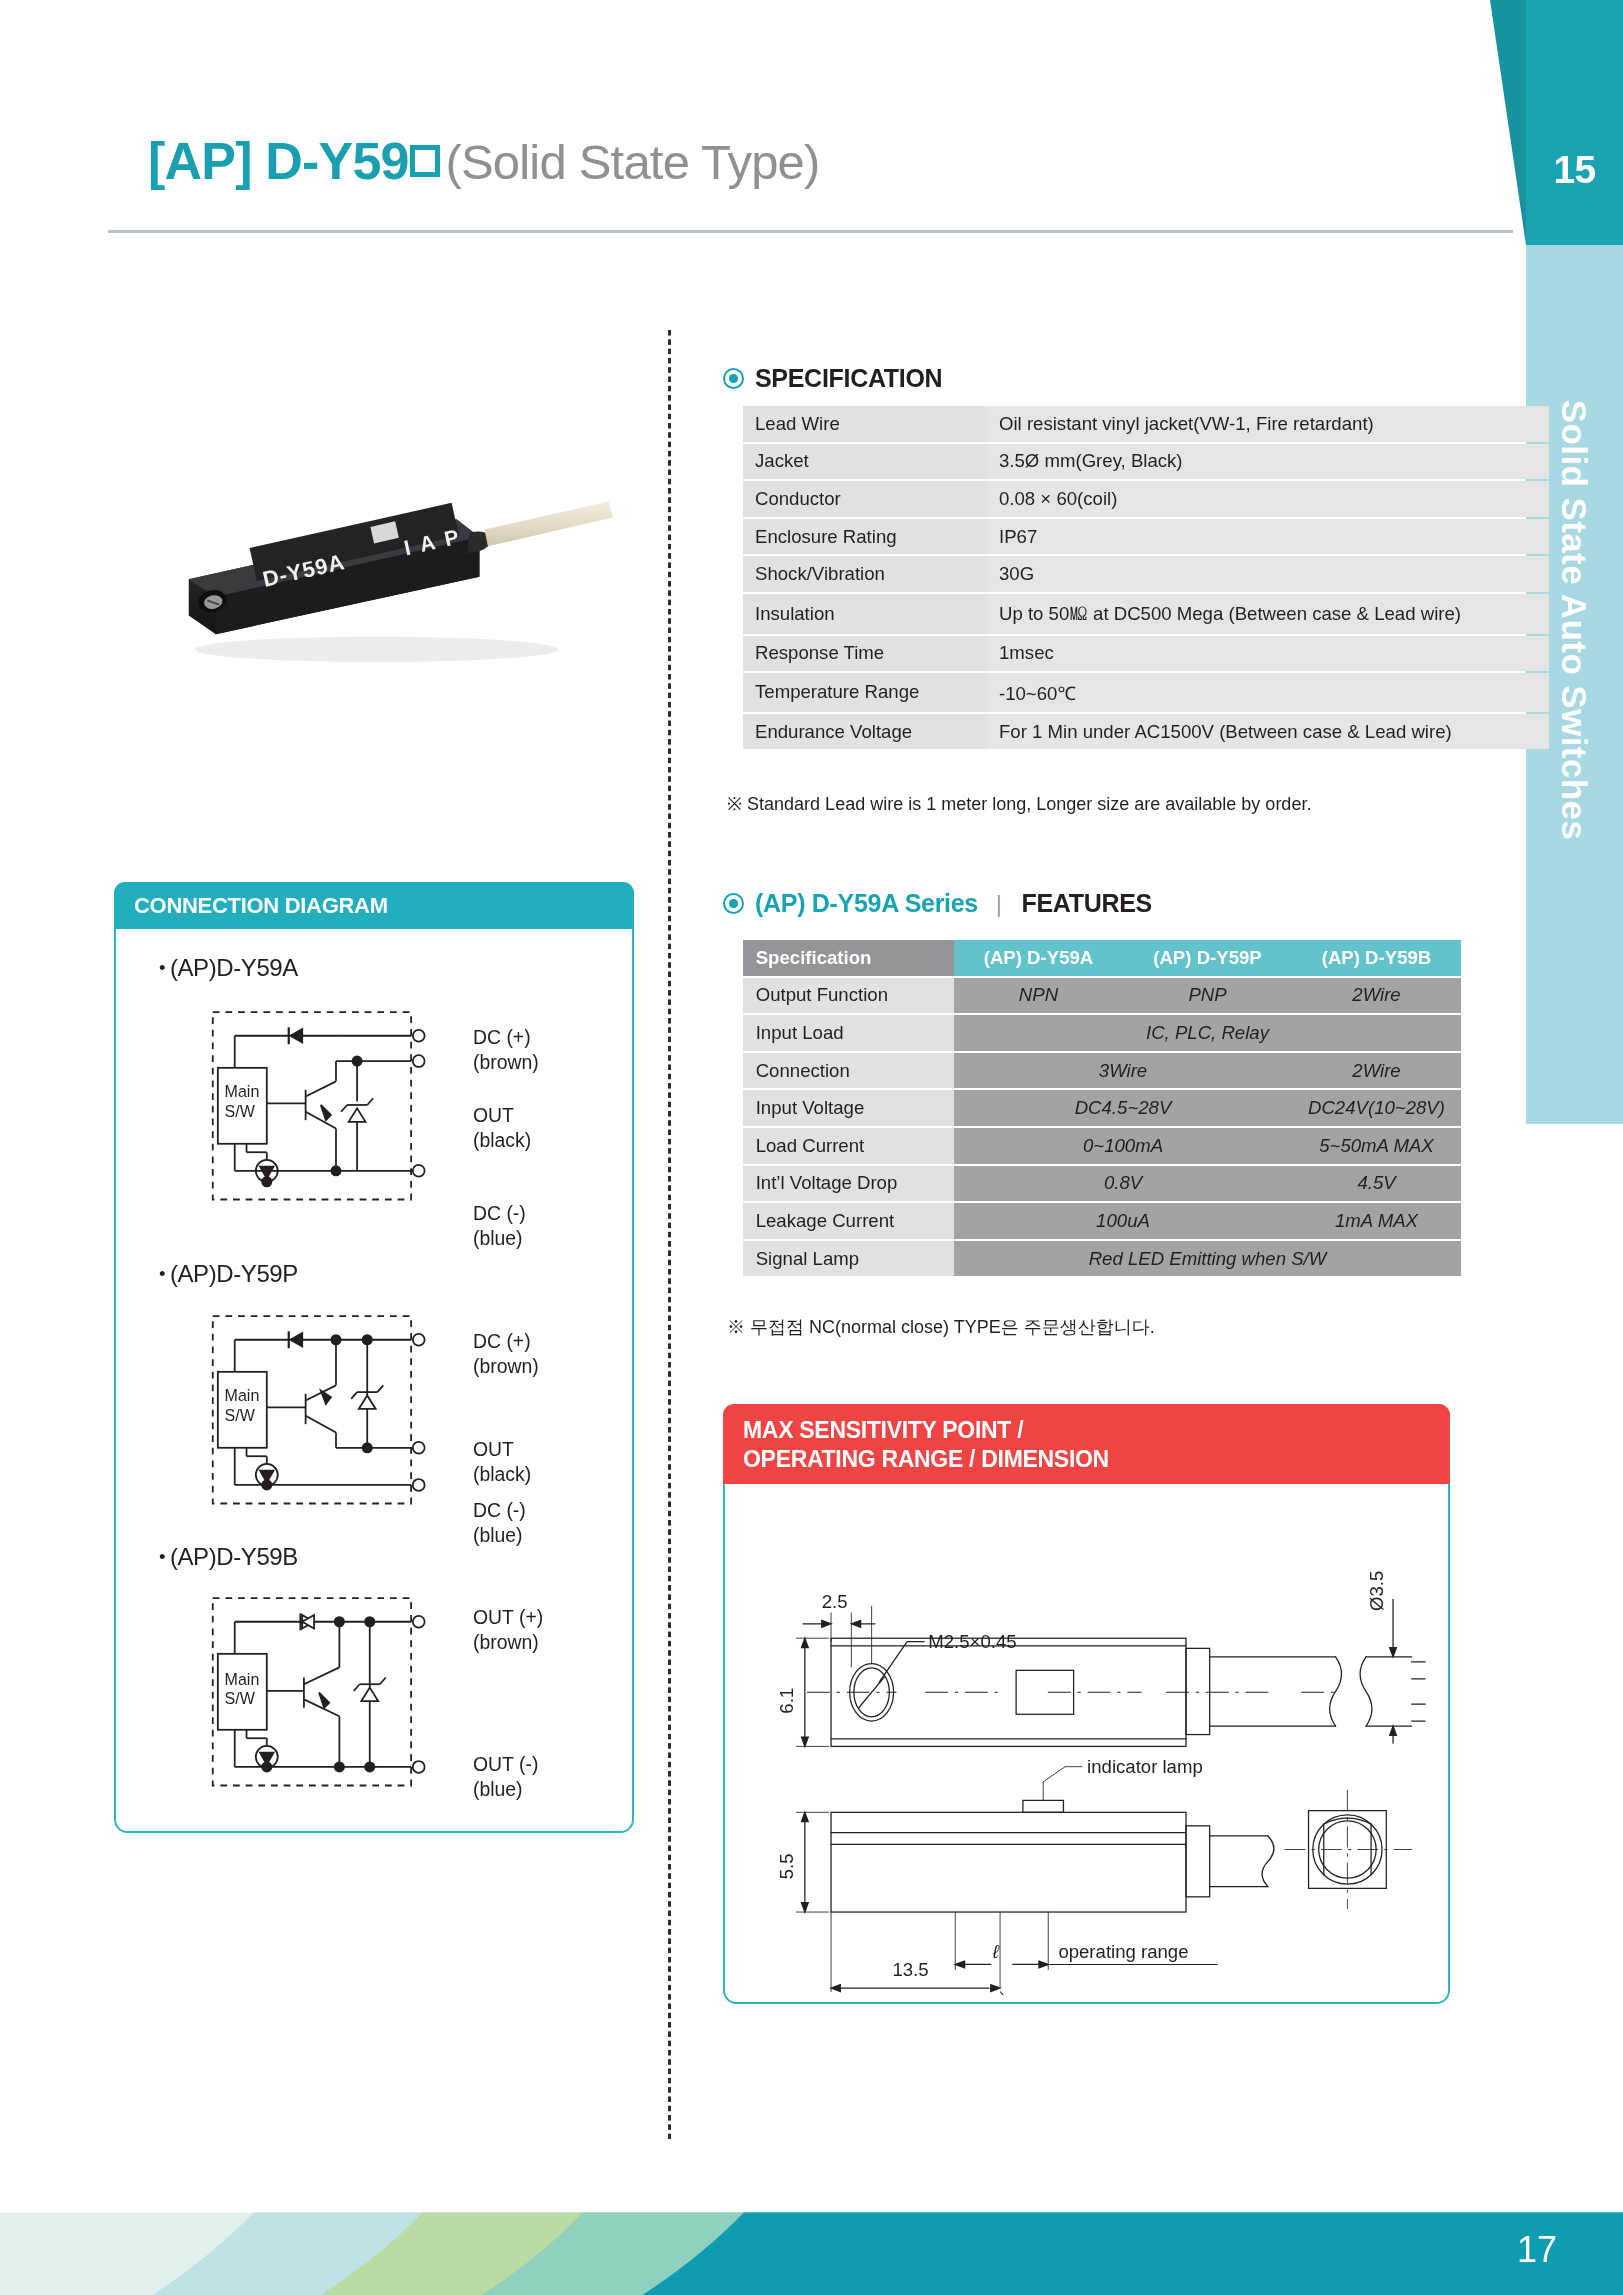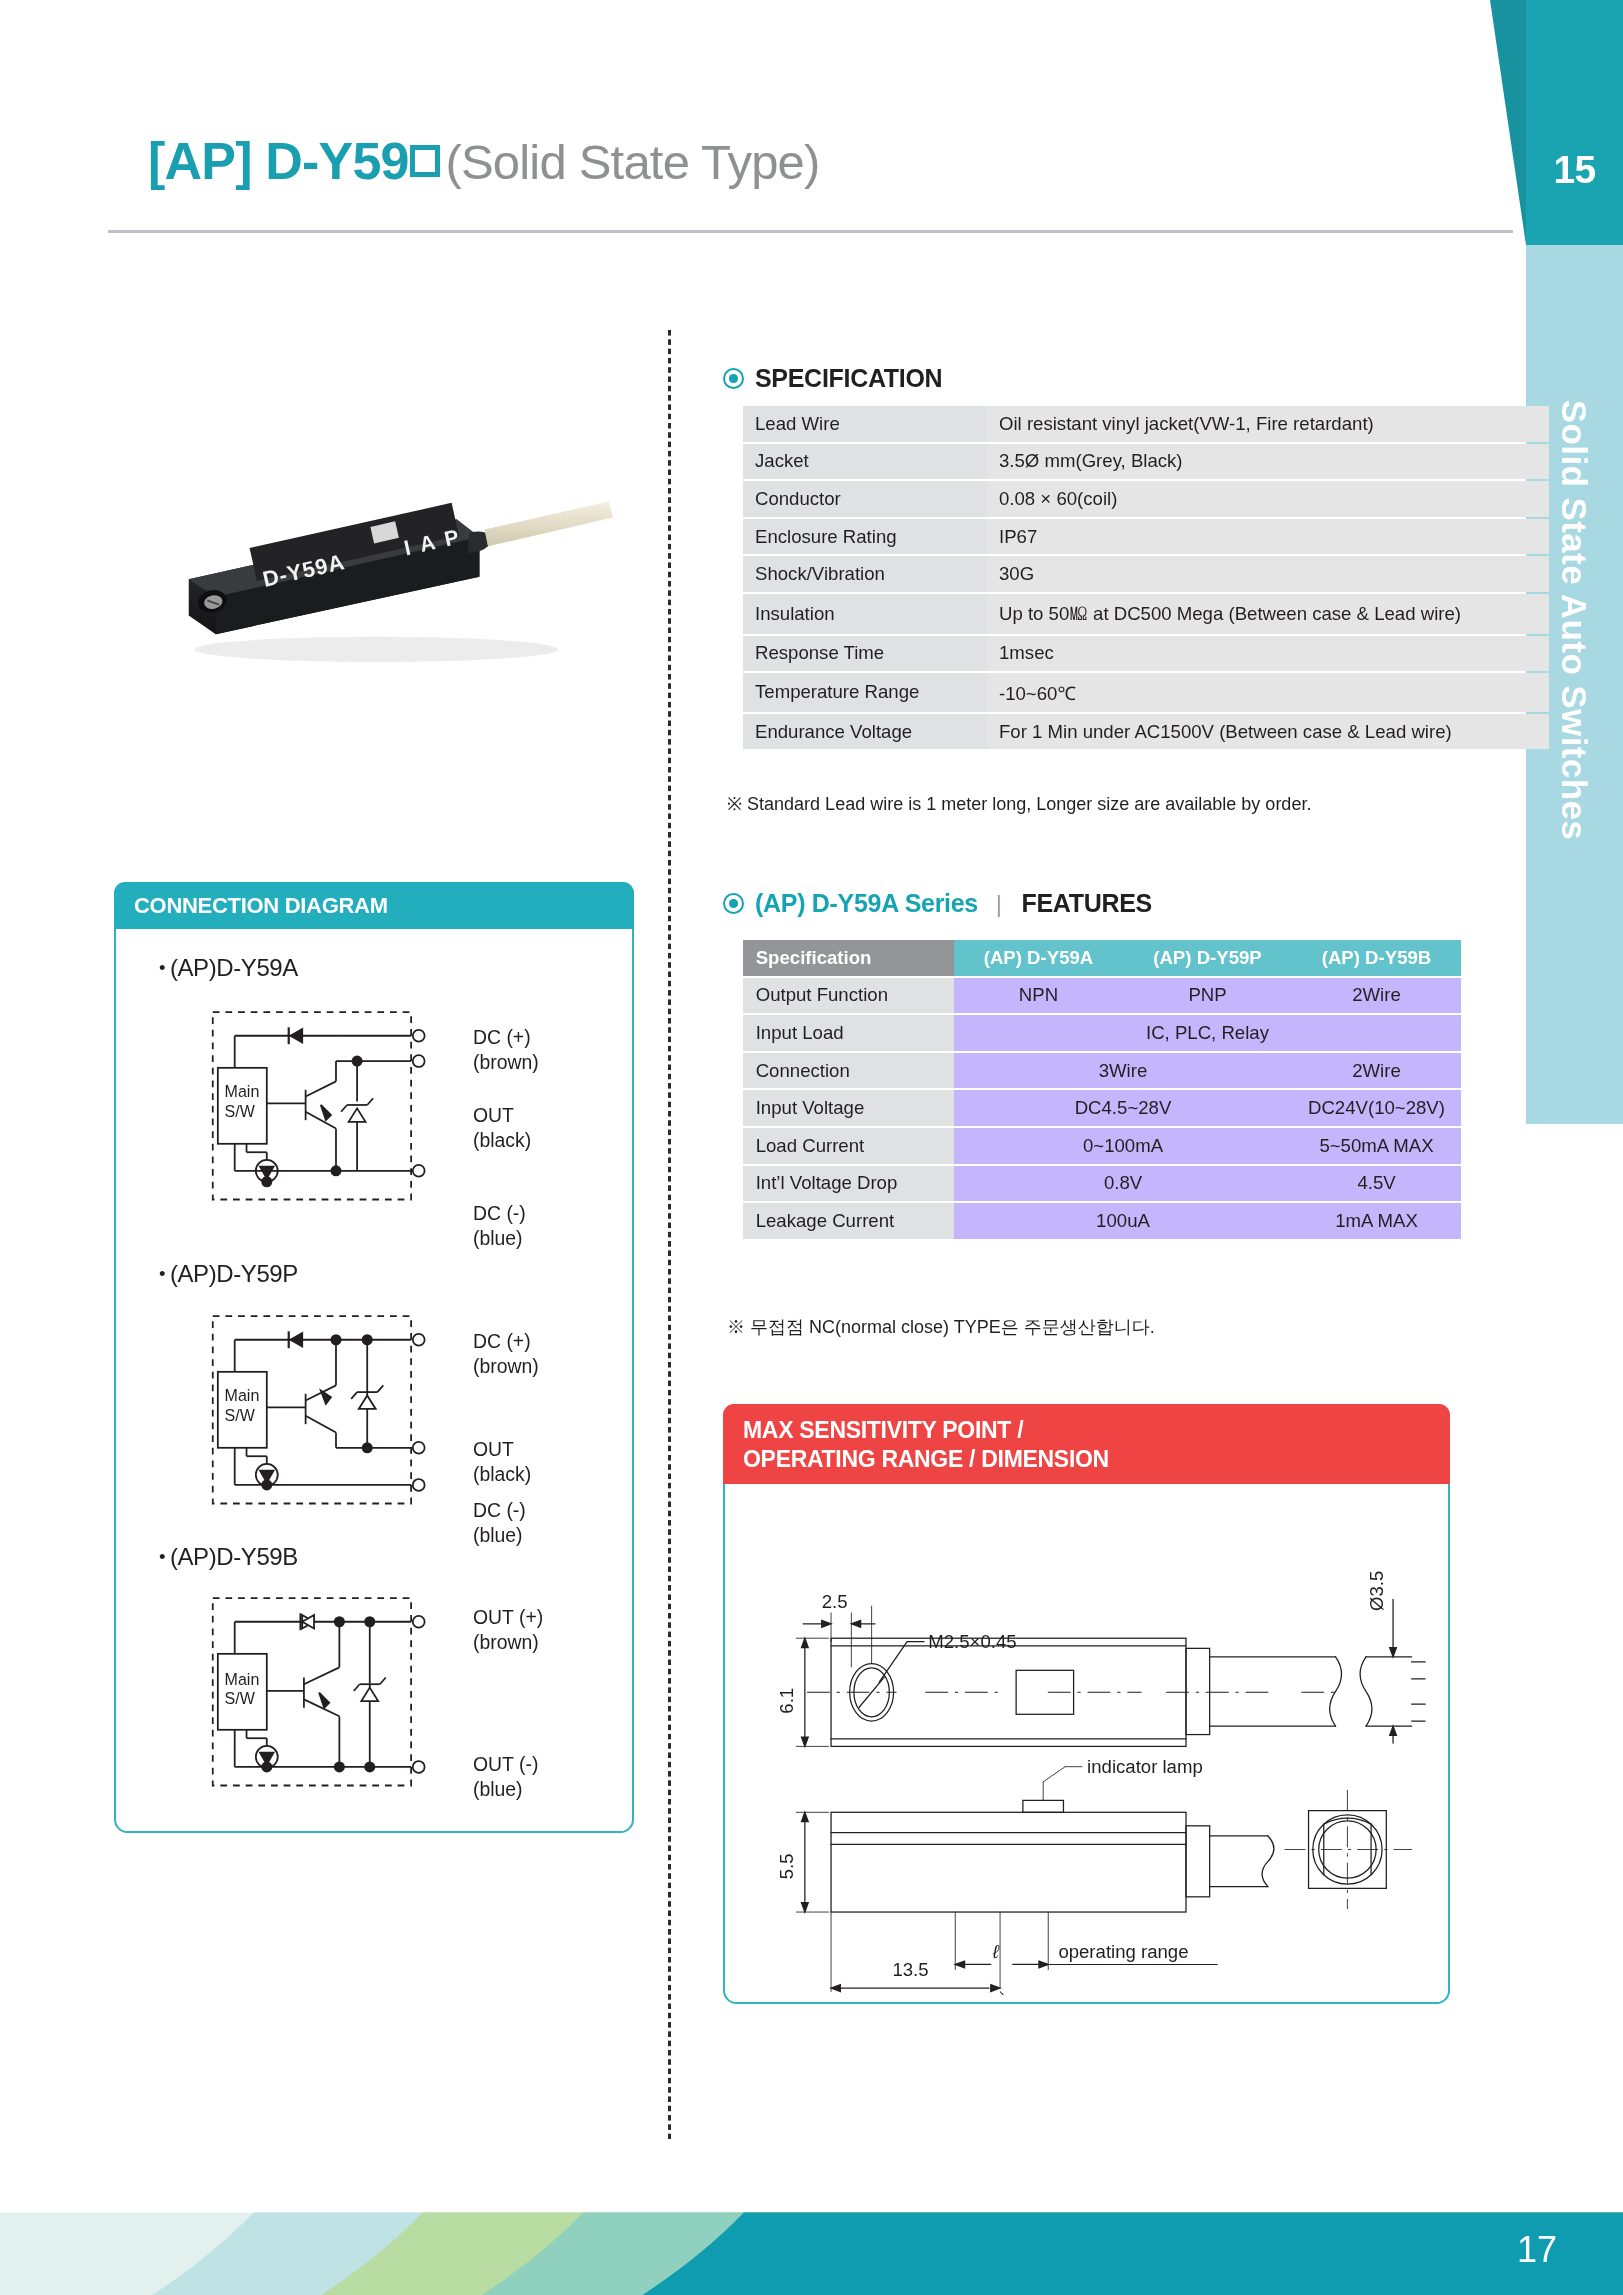--- a/index.html
+++ b/index.html
@@ -64,21 +64,21 @@
   .cd-svg { position: absolute; }
 
   
   .feat-head { position: absolute; left: 723px; top: 889px; }
   .feat-tbl { position: absolute; left: 723px; top: 938px; }
   .feat-tbl td { font-size: 18.6px; padding: 7.6px 8.5px; text-align: center; }
   .feat-tbl td.k { background: #e0e1e2; width: 211px; text-align: left; padding-left: 12.7px; }
   .feat-tbl td.hk { background: #939598; color: #fff; width: 211px; text-align: left;
     padding-left: 12.7px; font-weight: bold; }
   .feat-tbl td.h { background: #63c3cc; color: #fff; font-weight: bold; width: 169px; }
-  .feat-tbl td.v { background: #c4b5fd; width: 169px; }
+  .feat-tbl td.v { background: #a3a3a3; width: 169px; font-style: italic; }
 
   
   .dim-panel { position: absolute; left: 723px; top: 1404px; width: 727px; height: 600px;
     border: 2.5px solid #2fb4c4; border-radius: 13.5px; background: #fff; }
   .dim-head { position: absolute; left: 723px; top: 1404px; width: 727px; height: 80px;
     background: #ef4444; border-radius: 11px 11px 0 0; padding: 12px 0 0 20px; }
   .dim-head div { color: #fff; font-size: 23px; font-weight: bold; line-height: 1.24; letter-spacing: -0.3px; }
 
   
   .divider { position: absolute; left: 668px; top: 330px; width: 2.5px; height: 1809px;
@@ -393,20 +393,24 @@
       <tr>
         <td class="k">Int’l Voltage Drop</td>
         <td class="v" colspan="2">0.8V</td>
         <td class="v">4.5V</td>
       </tr>
       <tr>
         <td class="k">Leakage Current</td>
         <td class="v" colspan="2">100uA</td>
         <td class="v">1mA MAX</td>
       </tr>
+      <tr>
+        <td class="k">Signal Lamp</td>
+        <td class="v" colspan="3">Red LED Emitting when S/W</td>
+      </tr>
     </tbody>
 </table>
 <div class="note" style="left:727px; top:1315px;">※ 무접점 NC(normal close) TYPE은 주문생산합니다.</div>
 
 <div class="dim-panel"></div>
 <div class="dim-head">
   <div>MAX SENSITIVITY POINT /</div>
   <div>OPERATING RANGE / DIMENSION</div>
 </div>
 <div style="position:absolute; left:744px; top:1513px;">

